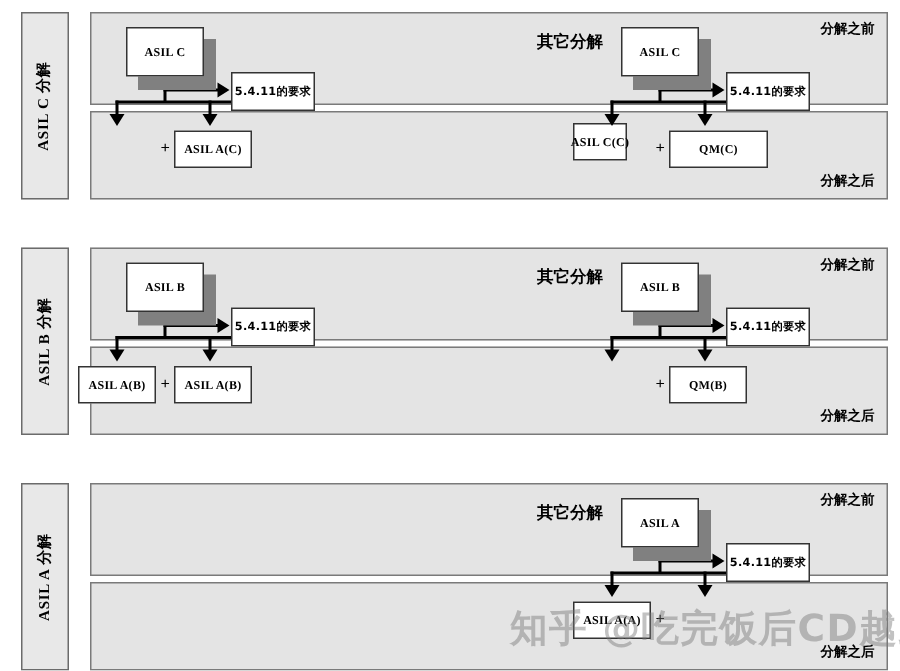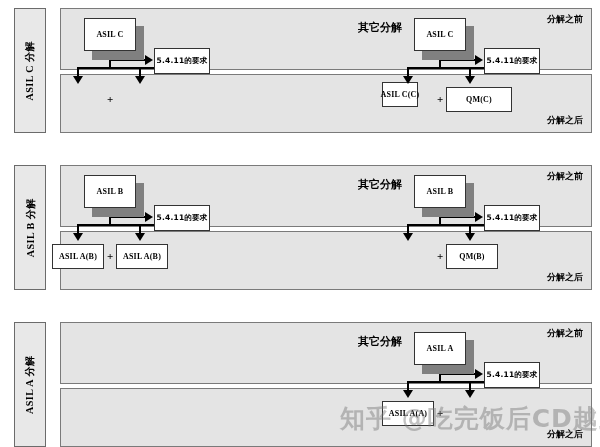--- a/index.html
+++ b/index.html
@@ -200,20 +200,21 @@
     <div class="vline" style="left:77px;top:67px;height:11px;"></div>
     <div class="arrow-down" style="left:73px;top:76px;"></div>
 
     <div class="vline" style="left:139px;top:67px;height:11px;"></div>
     <div class="arrow-down" style="left:135px;top:76px;"></div>
 
     <div class="hline" style="left:109px;top:59px;width:37px;"></div>
     <div class="arrow-right" style="left:145px;top:55px;"></div>
 
     <div class="plus" style="left:107px;top:94px;">+</div>
+    <div class="node" style="left:116px;top:87px;width:52px;height:25px;">ASIL A(C)</div>
 
     <div class="node cn" style="left:154px;top:48px;width:56px;height:26px;">5.4.11的要求</div>
 
     <div class="shadow" style="left:422px;top:26px;width:52px;height:34px;"></div>
     <div class="node" style="left:414px;top:18px;width:52px;height:33px;">ASIL C</div>
 
     <div class="vline" style="left:439px;top:51px;height:17px;"></div>
     <div class="hline" style="left:407px;top:67px;width:93px;"></div>
     <div class="vline" style="left:407px;top:67px;height:11px;"></div>
     <div class="arrow-down" style="left:403px;top:76px;"></div>

